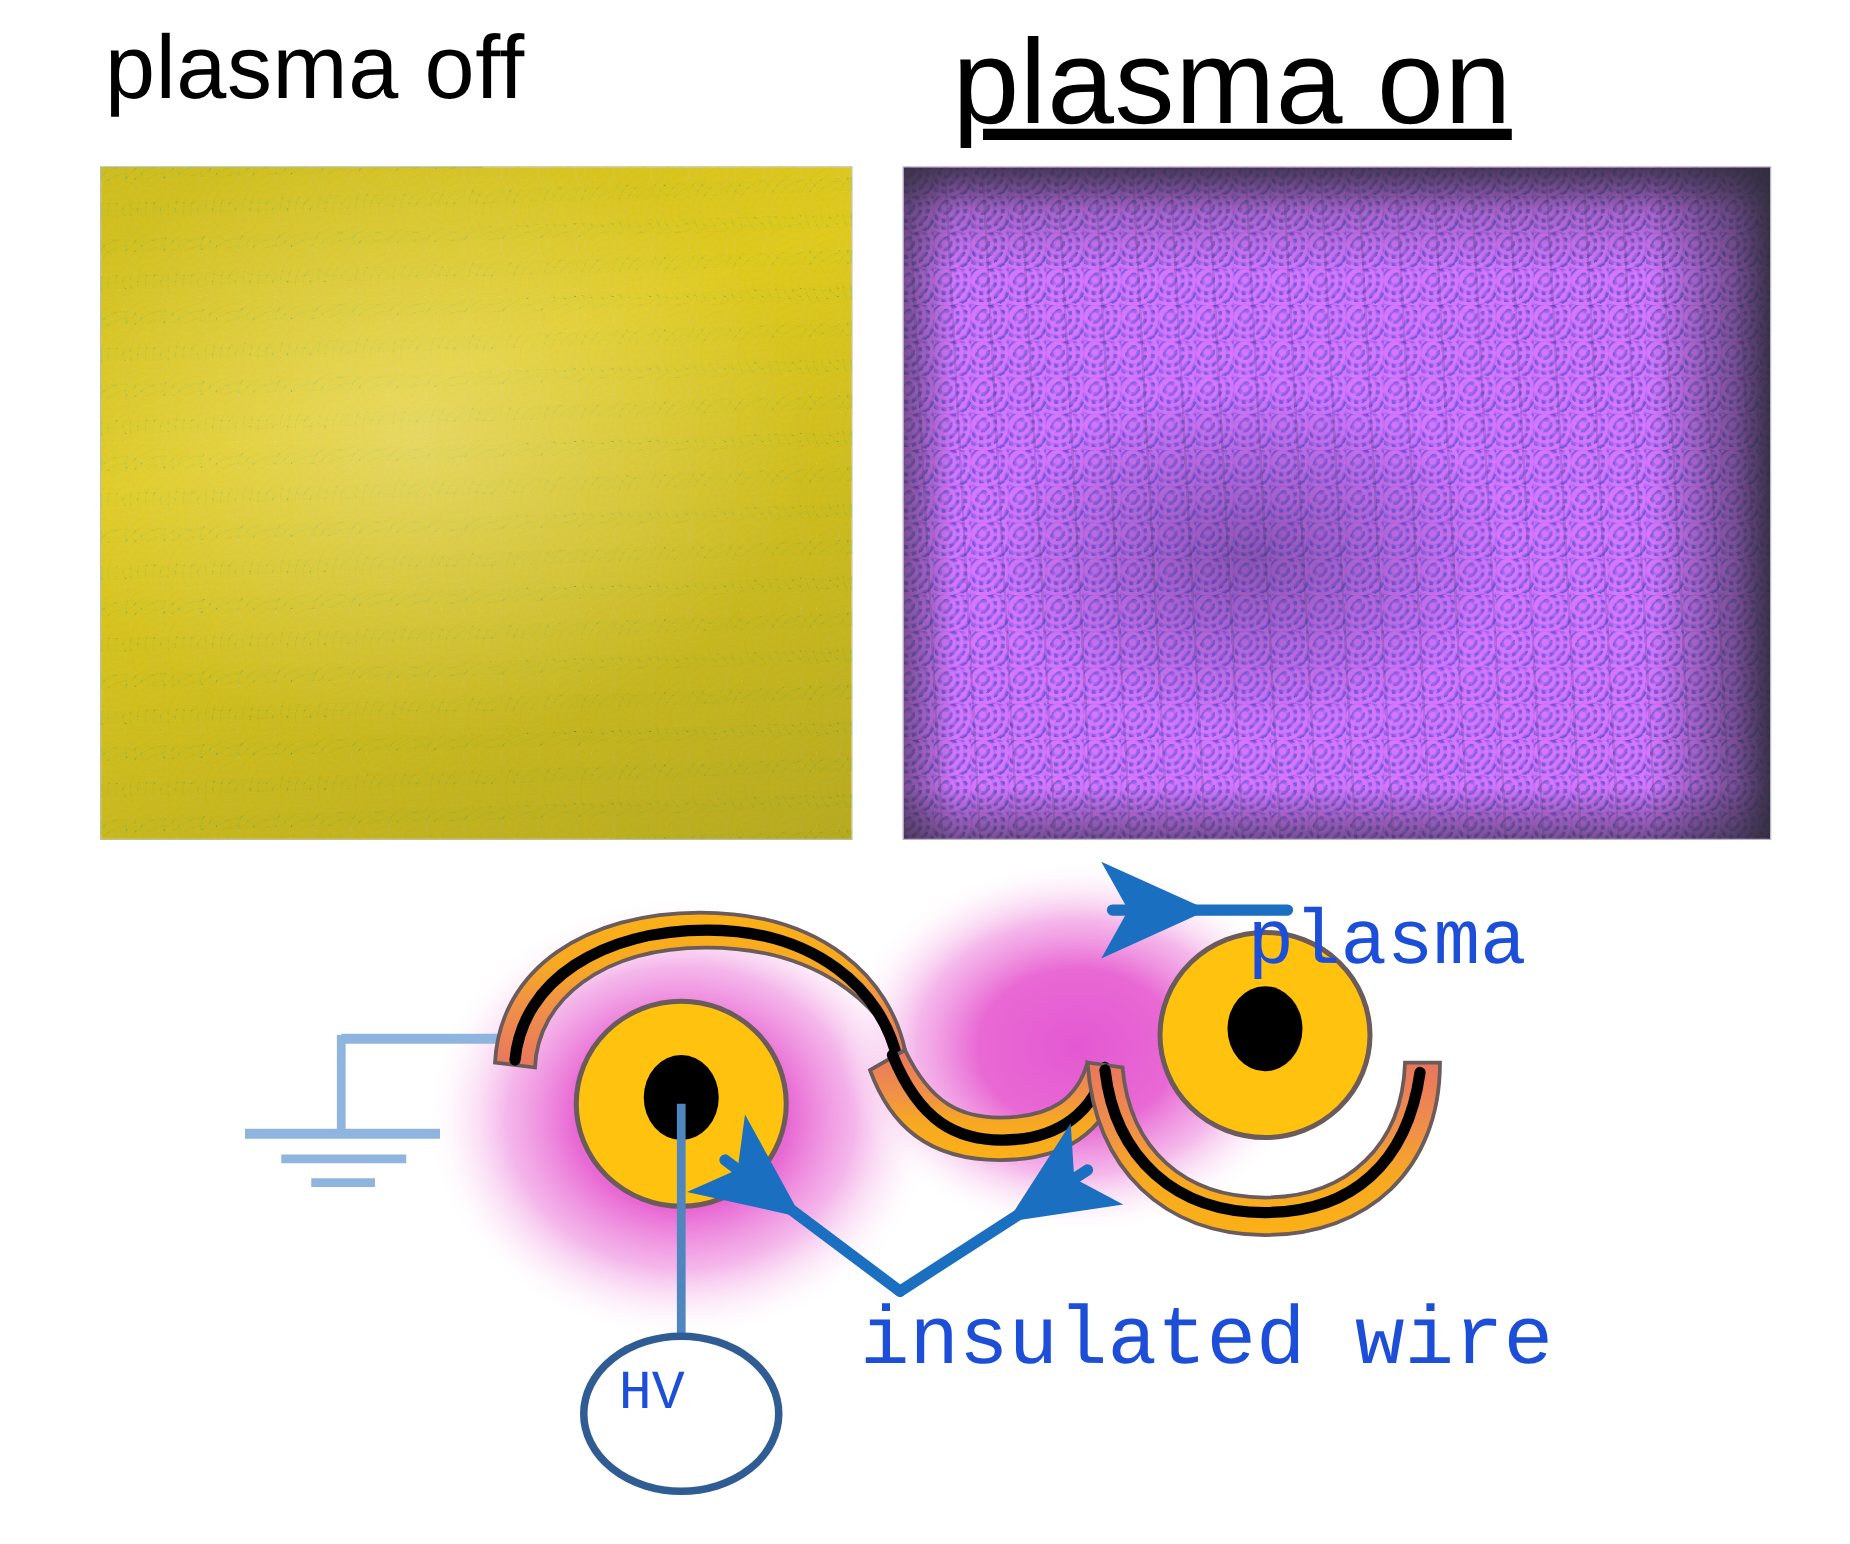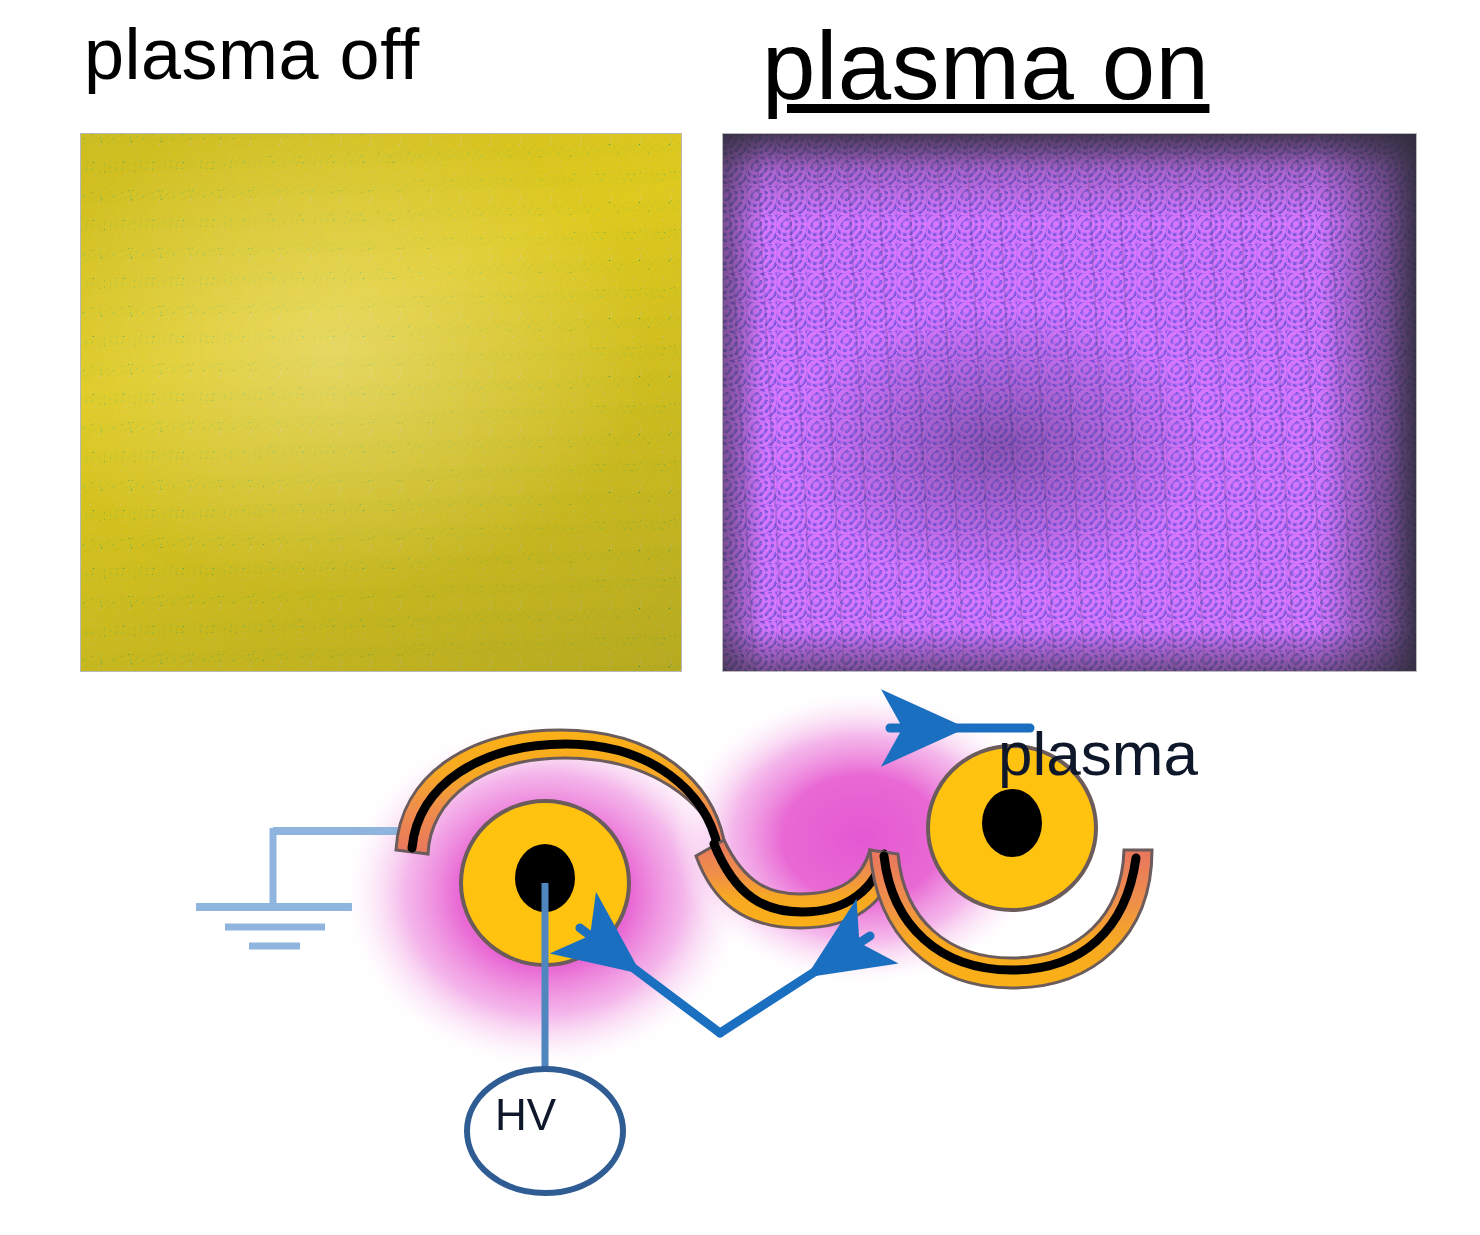--- a/index.html
+++ b/index.html
@@ -71,21 +71,21 @@
      background-size:30px 29px;filter:blur(1px);}
   .plasma-streaks{position:absolute;inset:0;z-index:6;opacity:.35;
      background:repeating-linear-gradient(87deg, rgba(60,50,90,.5) 0 2px, rgba(0,0,0,0) 2px 30px);}
   .plasma-center-dim{position:absolute;inset:0;z-index:7;
      background:radial-gradient(ellipse 30% 26% at 40% 58%, rgba(40,35,70,.42) 0%, rgba(40,35,70,0) 100%);}
 
   
   #schematic{position:absolute;left:0;top:688px;width:1480px;height:547px;}
   #schematic svg{display:block;}
 
-  .lbl{position:absolute;color:#0f172a;white-space:nowrap;line-height:1;}
+  .lbl{position:absolute;color:#1d4ed8;white-space:nowrap;line-height:1;font-family:Liberation Mono, monospace;}
   #lbl-plasma{left:998px; top:723px; font-size:62px;}
   #lbl-wire  {left:688px; top:1040px; font-size:66px;}
   #lbl-hv    {left:495px; top:1093px; font-size:44px;}
 </style>
 </head>
 <body>
 
 <div class="fig">
 
   <div class="caption" id="cap-off">plasma off</div>
@@ -200,16 +200,17 @@
       <g stroke="#1b6fc0" stroke-width="9" fill="none" stroke-linecap="round">
         <path d="M1030,40 L890,40" marker-end="url(#ah)"></path>
         <path d="M720,345 L580,240" marker-end="url(#ah)"></path>
         <path d="M720,345 L870,248" marker-end="url(#ah)"></path>
       </g>
     </svg>
   </div>
 
   <div class="lbl" id="lbl-plasma">plasma</div>
 
+  <div class="lbl" id="lbl-wire">insulated wire</div>
 
   <div class="lbl" id="lbl-hv">HV</div>
 
 </div>
 
 </body></html>

